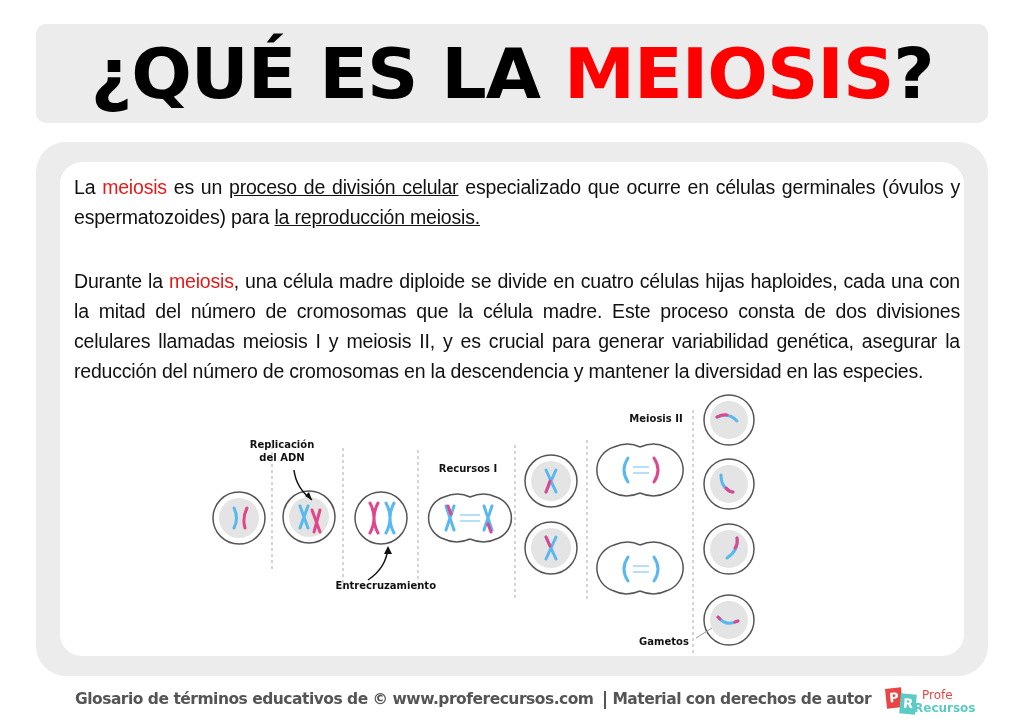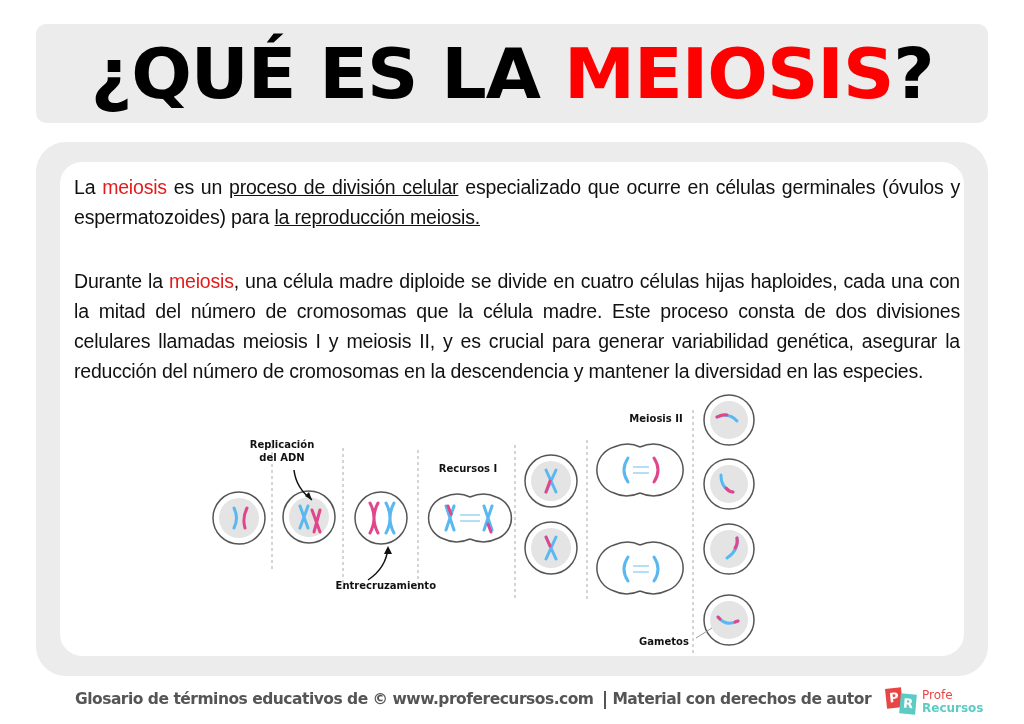--- a/index.html
+++ b/index.html
@@ -15,21 +15,21 @@
   .hl { color:#e41b1b; }
   .ul { text-decoration:underline; }
   .diagram { position:absolute; left:200px; top:390px; width:580px; height:270px; }
   .lbl { position:absolute; font-family:"DejaVu Sans", sans-serif; font-weight:bold; font-size:10px; color:#111; text-align:center; line-height:13px; }
   .footer { position:absolute; left:32px; top:690px; font-family:"DejaVu Sans", sans-serif; font-weight:bold; font-size:15.5px; color:#555; white-space:nowrap; letter-spacing:-0.5px;margin-left:43px; }
   .footer .sep { display:inline-block; width:2px; height:18px; background:#555; vertical-align:middle; margin:0 6px; }
   .logo { position:absolute; left:884px; top:686px; width:100px; height:32px; }
   .logo .p { position:absolute; left:2px; top:2px; width:16px; height:20px; background:#e84545; color:#fff; font-weight:bold; font-size:13px; text-align:center; line-height:20px; transform:rotate(-6deg); font-family:"DejaVu Sans", sans-serif; }
   .logo .r { position:absolute; left:16px; top:8px; width:16px; height:20px; background:#5ccbc4; color:#fff; font-weight:bold; font-size:13px; text-align:center; line-height:20px; transform:rotate(5deg); font-family:"DejaVu Sans", sans-serif; }
   .logo .t1 { position:absolute; left:38px; top:2px; color:#e84545; font-weight:normal; font-size:12px; font-family:"DejaVu Sans", sans-serif; }
-  .logo .t2 { position:absolute; left:38px; top:15px; color:#5ccbc4; font-weight:bold; font-size:12px; font-family:"DejaVu Sans", sans-serif; }
+  .logo .t2 { position:absolute; left:30px; top:15px; color:#5ccbc4; font-weight:bold; font-size:12px; font-family:"DejaVu Sans", sans-serif; }
 </style>
 </head>
 <body>
 
 <div class="title-box">
   <div class="title"><span>¿QUÉ ES LA </span><span class="red">MEIOSIS</span><span>?</span></div>
 </div>
 
 <div class="outer-box"></div>
 <div class="inner-box"></div>

